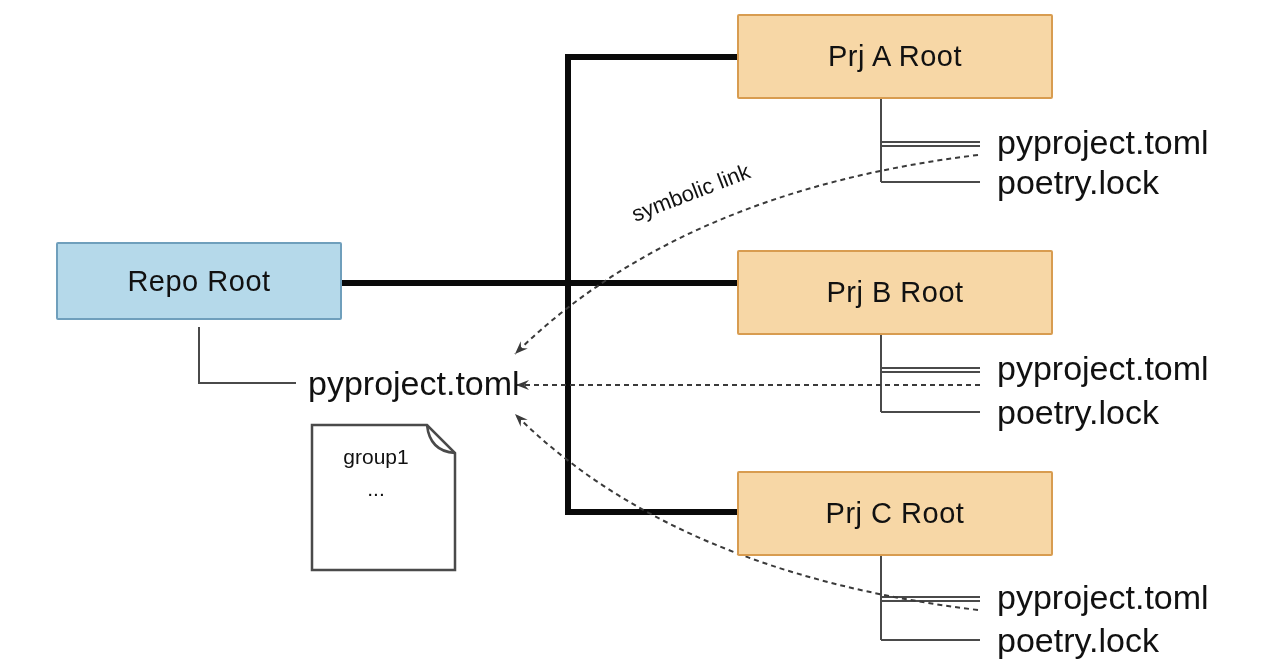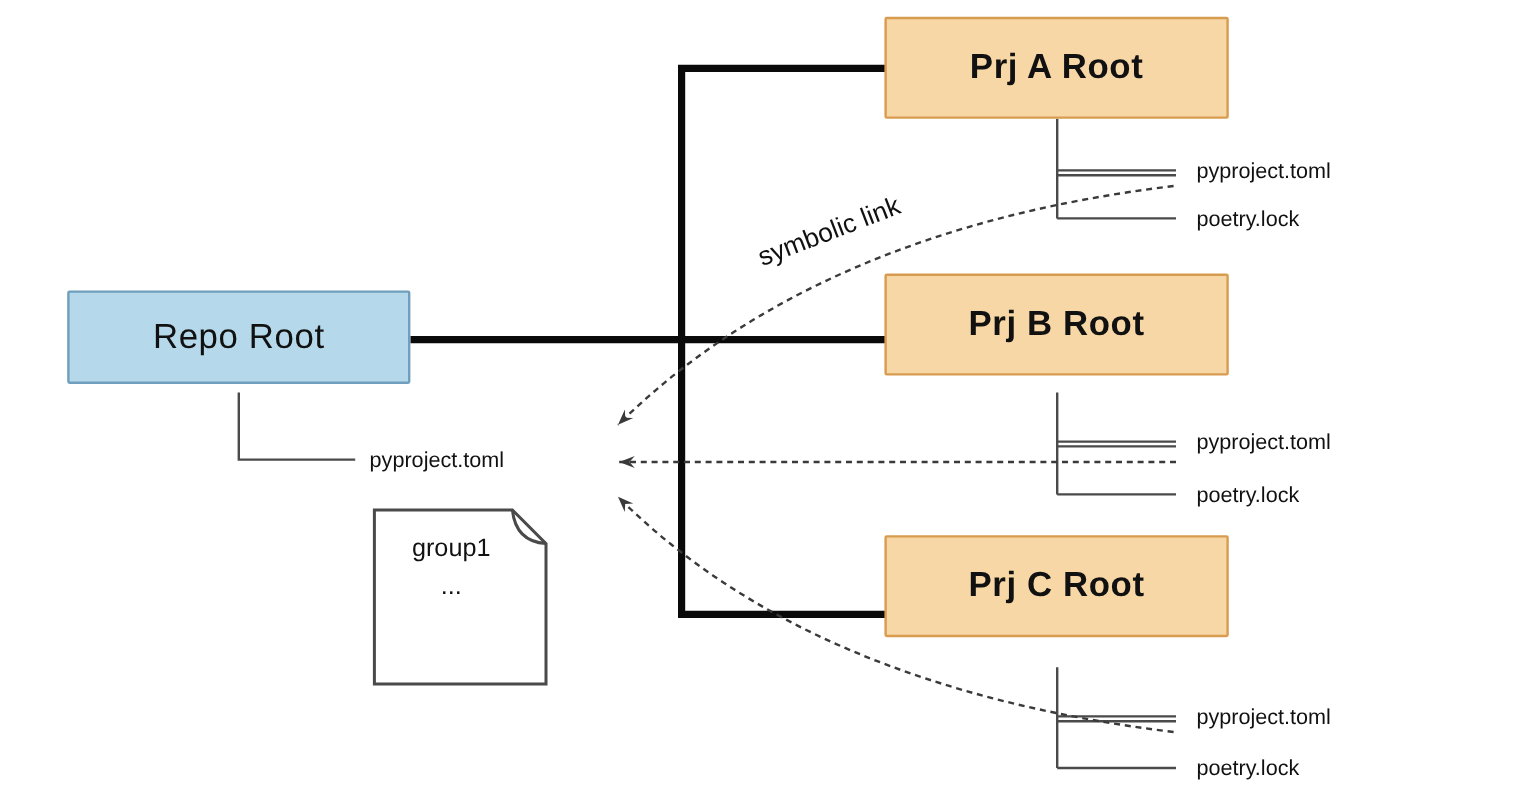--- a/index.html
+++ b/index.html
@@ -35,31 +35,30 @@
     font-size: 29px;
     letter-spacing: 0.5px;
     white-space: nowrap;
   }
   .repo-box {
     left: 56px; top: 242px; width: 286px; height: 78px;
     background: var(--repo-fill, #b5d9ea);
     border-color: var(--repo-stroke, #6f9fbc);
   }
   .prj-box {
-    left: 737px; width: 287px; height: 85px;
+    left: 737px; width: 316px; height: 85px;
     background: var(--prj-fill, #f7d7a6);
     border-color: var(--prj-stroke, #d89c50);
-    font-weight: bold;
   }
   .prj-a { top: 14px; }
-  .prj-b { top: 228px; }
-  .prj-c { top: 446px; }
+  .prj-b { top: 250px; }
+  .prj-c { top: 471px; }
   .file-label {
     position: absolute;
-    font-size: 18px;
+    font-size: 34px;
     line-height: 28px;
     white-space: nowrap;
   }
   .files-col { left: 997px; }
   .repo-file { left: 308px; top: 369px; }
   .fa-1 { top: 128px; }
   .fa-2 { top: 168px; }
   .fb-1 { top: 354px; }
   .fb-2 { top: 398px; }
   .fc-1 { top: 583px; }

